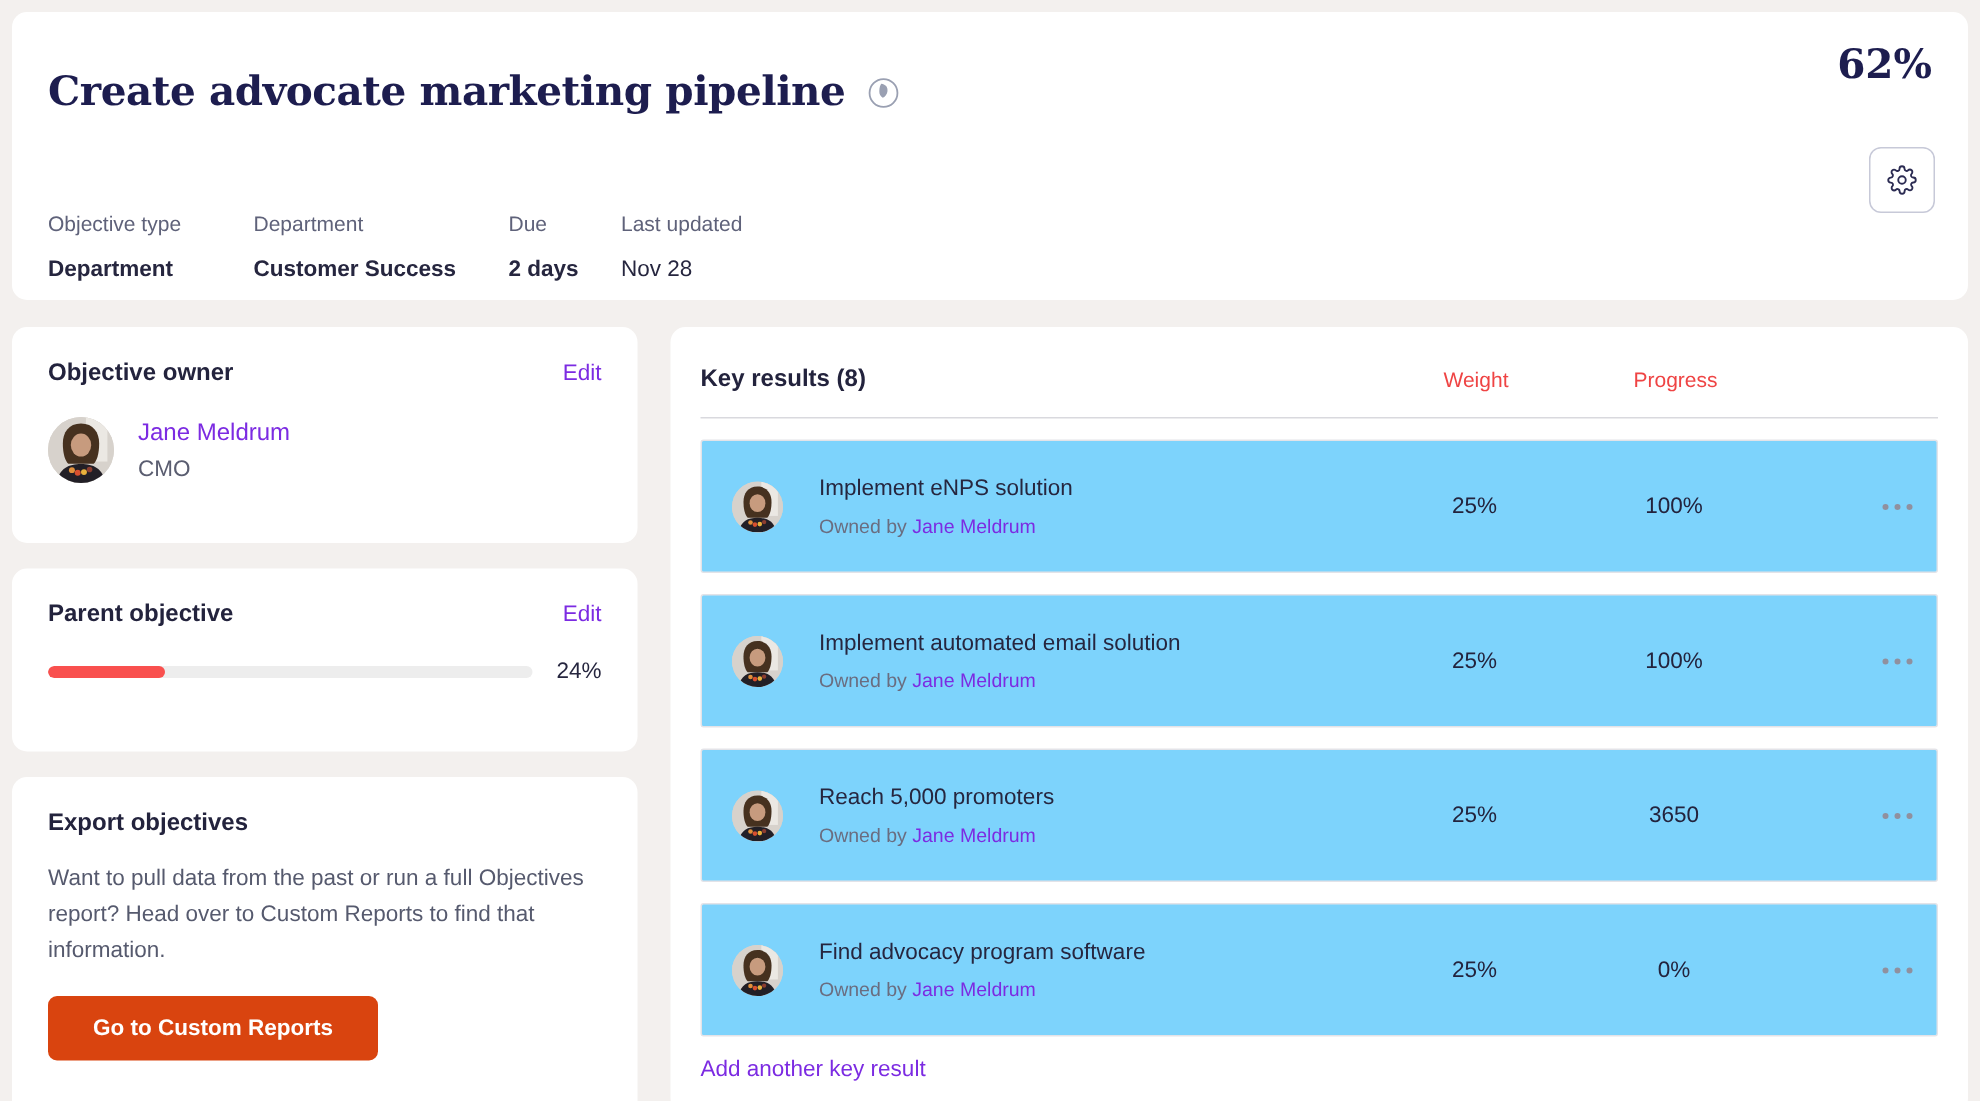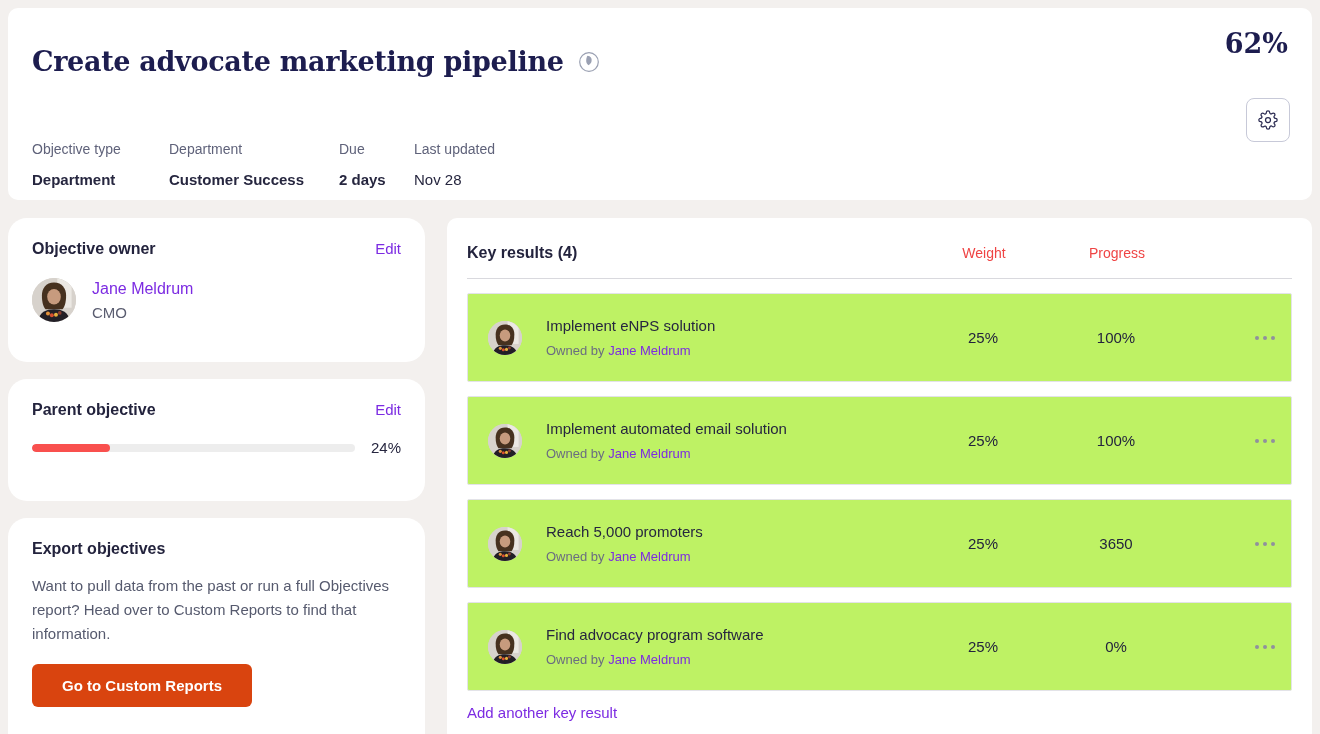--- a/index.html
+++ b/index.html
@@ -50,21 +50,21 @@
     width:44px; height:44px; border:1px solid #c7c9d8; border-radius:8px;
     background:#fff; display:flex; align-items:center; justify-content:center;
     cursor:pointer; padding:0;
   }
 
   
   .content { display:flex; gap:22px; margin-top:18px; align-items:flex-start; }
   .left-col { width:417px; flex-shrink:0; display:flex; flex-direction:column; gap:17px; }
   .right-col { flex:1; }
 
-  .side-card { padding:22px 24px;border-radius:19px; }
+  .side-card { padding:22px 24px; }
   .card-head { display:flex; justify-content:space-between; align-items:baseline; }
   .card-heading { font-size:16px; font-weight:bold; color:#23233d; }
   .edit-link { font-size:15px; color:#7c2be2; text-decoration:none; cursor:pointer; }
 
   .person-row { display:flex; align-items:center; gap:16px; margin-top:20px; }
   .avatar { display:block; border-radius:50%; overflow:hidden; flex-shrink:0; background:#d7d2cc; }
   .avatar svg { display:block; width:100%; height:100%; }
   .av-44 { width:44px; height:44px; }
   .av-34 { width:34px; height:34px; }
   .person-name { font-size:16px; color:#7c2be2; text-decoration:none; cursor:pointer; }
@@ -92,21 +92,21 @@
   .kr-heading { flex:1; font-size:16px; font-weight:bold; color:#23233d; }
   .col-w { width:110px; text-align:center; flex-shrink:0; }
   .col-p { width:156px; text-align:center; flex-shrink:0; }
   .col-m { width:97px; flex-shrink:0; display:flex; justify-content:flex-end; padding-right:10px; }
   .col-label { font-size:14px; color:#ef4444; font-weight:normal; }
 
   .kr-row {
     display:flex; align-items:center;
     border:1px solid #e3e3e8; border-radius:2px;
     height:89px; padding:0 0 0 20px; margin-top:14px;
-    background:#bef264; cursor:pointer;
+    background:#7dd3fc; cursor:pointer;
   }
   .kr-main { flex:1; display:flex; align-items:center; gap:24px; min-width:0; }
   .kr-title { font-size:15px; color:#26263f; }
   .kr-owned { font-size:13px; color:#6a6d80; margin-top:9px; }
   .kr-owned a { color:#7c2be2; text-decoration:none; cursor:pointer; }
   .kr-num { font-size:15px; color:#23233d; }
   .menu-btn { background:none; border:none; cursor:pointer; padding:6px; display:inline-flex; gap:4px; }
   .menu-btn i { display:block; width:4px; height:4px; border-radius:50%; background:#90909e; }
   .add-link { display:inline-block; margin-top:13px; font-size:15px; color:#7c2be2; text-decoration:none; cursor:pointer; }
 </style>
@@ -222,21 +222,21 @@
         <p class="export-body" style="margin:16px 0 0 0;">Want to pull data from the past or run a full Objectives report? Head over to Custom Reports to find that information.</p>
         <button class="export-btn">Go to Custom Reports</button>
       </div>
 
     </div>
 
     <div class="right-col">
       <div class="card kr-card">
 
         <div class="kr-header">
-          <div class="kr-heading">Key results (4)</div>
+          <div class="kr-heading">Key results (8)</div>
           <div class="col-w col-label">Weight</div>
           <div class="col-p col-label">Progress</div>
           <div class="col-m"></div>
         </div>
 
         
         <div class="kr-row">
           <div class="kr-main">
             <span class="avatar av-34">
                 <svg viewBox="0 0 40 40">

